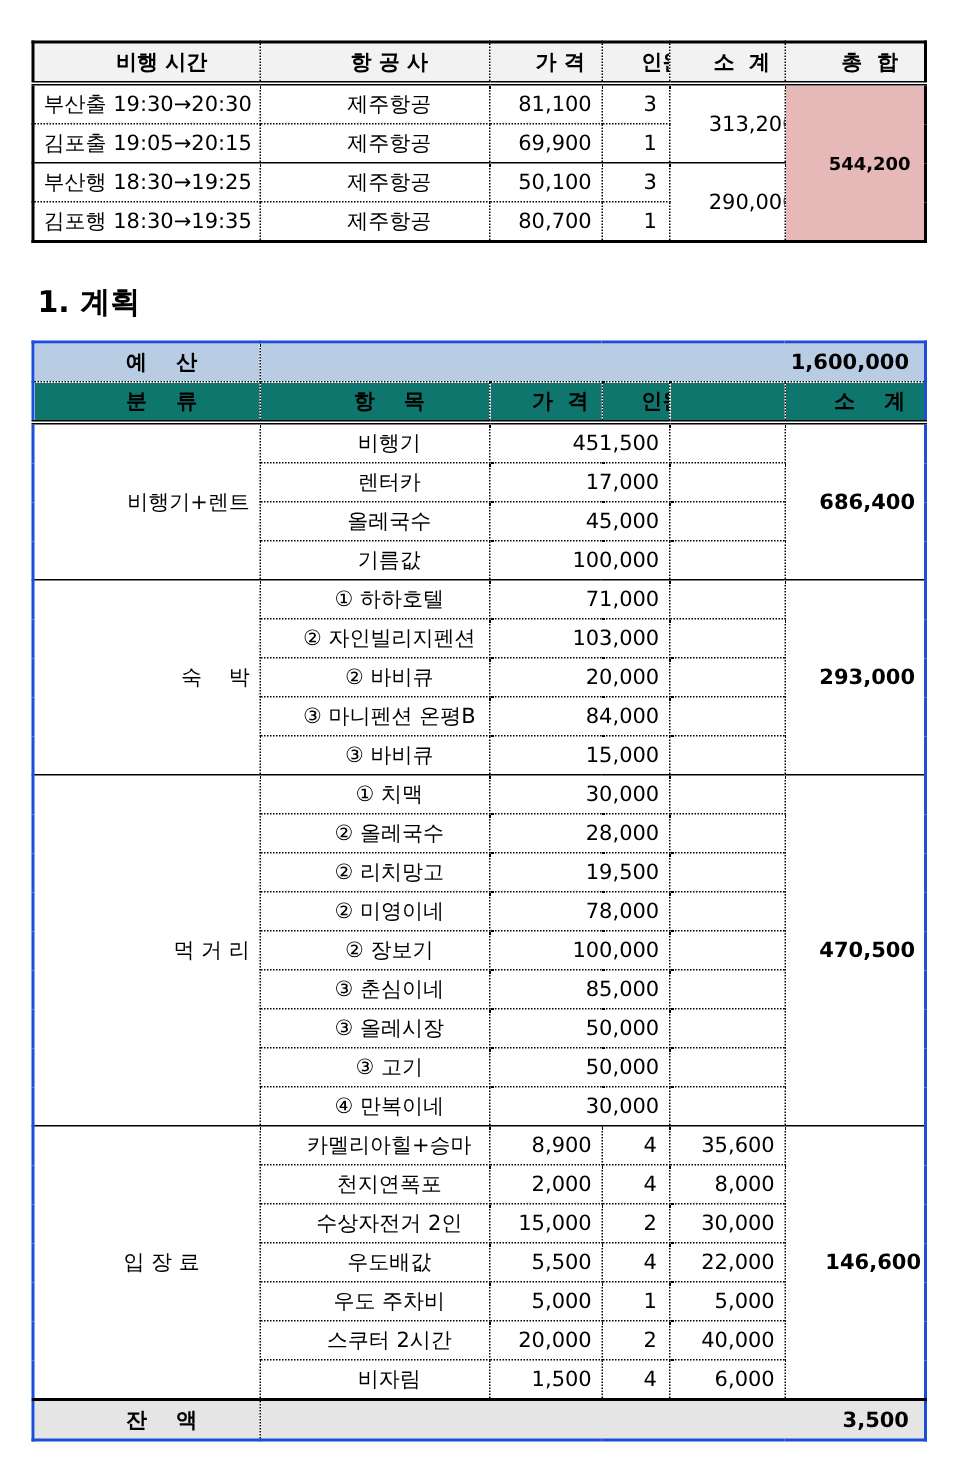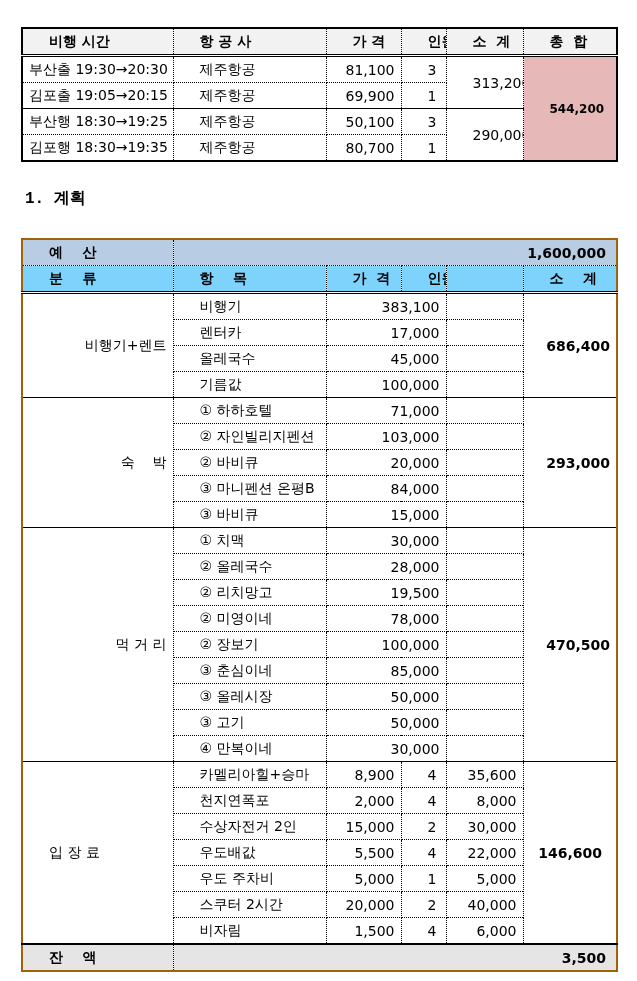--- a/index.html
+++ b/index.html
@@ -1,30 +1,30 @@
 <!DOCTYPE html>
 <html><head>
   <meta charset="utf-8">
   <style>
     html, body { margin: 0; padding: 0; background: #ffffff; }
     body { width: 637px; height: 981px; position: relative; font-family: "DejaVu Sans", "Liberation Sans", sans-serif; color: #000; overflow: hidden; }
     table { border-collapse: collapse; position: absolute; table-layout: fixed; }
     td { font-size: 14px; height: 25px; padding: 0 6px; border: 1px dotted #000; white-space: nowrap; overflow: hidden; }
-    .c { text-align: left; padding-left: 26px; }
+    .c { text-align: center; padding-left: 26px; }
     .r { text-align: right; margin-top: 39px; }
     .b { font-weight: bold; }
     .hdr td { background: #f2f2f2; font-weight: bold; border-bottom: 3px double #000; }
-    .gray td { background: #7dd3fc; font-weight: bold; border-bottom: 3px double #000; }
+    .gray td { background: #0f766e; font-weight: bold; border-bottom: 3px double #000; }
     .blue td { background: #b8cce4; font-weight: bold; }
     .pink { background: #e6b8b7; }
     .pinkrow td { background: #e5e5e5; font-weight: bold; border-top: 2px solid #000; }
     .solid-top td { border-top: 1.5px solid #000; }
     #flights { left: 21px; top: 27px; width: 595px; border: 2px solid #000; }
-    #plan { left: 21px; top: 238px; width: 595px; border: 2px solid #a16207; }
-    #section-title { position: absolute; left: 25px; top: 188px; font-size: 16px; font-weight: bold; font-family: Liberation Mono, monospace; }
+    #plan { left: 21px; top: 227px; width: 595px; border: 2px solid #1d4ed8; }
+    #section-title { position: absolute; left: 25px; top: 188px; font-size: 20px; font-weight: bold; }
     .group-label { text-align: right; border-bottom: 1.5px solid #000; }
     .sumcell { text-align: right; font-weight: bold; border-bottom: 1.5px solid #000; }
   </style>
 </head>
 <body>
 
 <table id="flights">
   <colgroup>
     <col style="width:151px">
       <col style="width:153px">
@@ -93,21 +93,21 @@
     <td class="c" style="white-space:pre">항    목</td>
     <td class="c" style="white-space:pre">가  격</td>
     <td class="c">인원</td>
     <td></td>
     <td class="c" style="white-space:pre">소    계</td>
   </tr>
 
   <tr>
     <td rowspan="4" class="group-label">비행기+렌트</td>
     <td class="c">비행기</td>
-    <td colspan="2" class="r">383,100</td>
+    <td colspan="2" class="r">451,500</td>
     <td></td>
     <td rowspan="4" class="sumcell">686,400</td>
   </tr>
   <tr>
     <td class="c">렌터카</td>
     <td colspan="2" class="r">17,000</td>
     <td></td>
   </tr>
   <tr>
     <td class="c">올레국수</td>
@@ -195,21 +195,21 @@
     <td colspan="2" class="r">30,000</td>
     <td></td>
   </tr>
 
   <tr>
     <td rowspan="7" class="c">입 장 료</td>
     <td class="c">카멜리아힐+승마</td>
     <td class="r">8,900</td>
     <td class="c">4</td>
     <td class="r">35,600</td>
-    <td rowspan="7" class="r b" style="padding-right:14px">146,600</td>
+    <td rowspan="7" class="r b" style="padding-right:2px">146,600</td>
   </tr>
   <tr>
     <td class="c">천지연폭포</td>
     <td class="r">2,000</td>
     <td class="c">4</td>
     <td class="r">8,000</td>
   </tr>
   <tr>
     <td class="c">수상자전거 2인</td>
     <td class="r">15,000</td>

